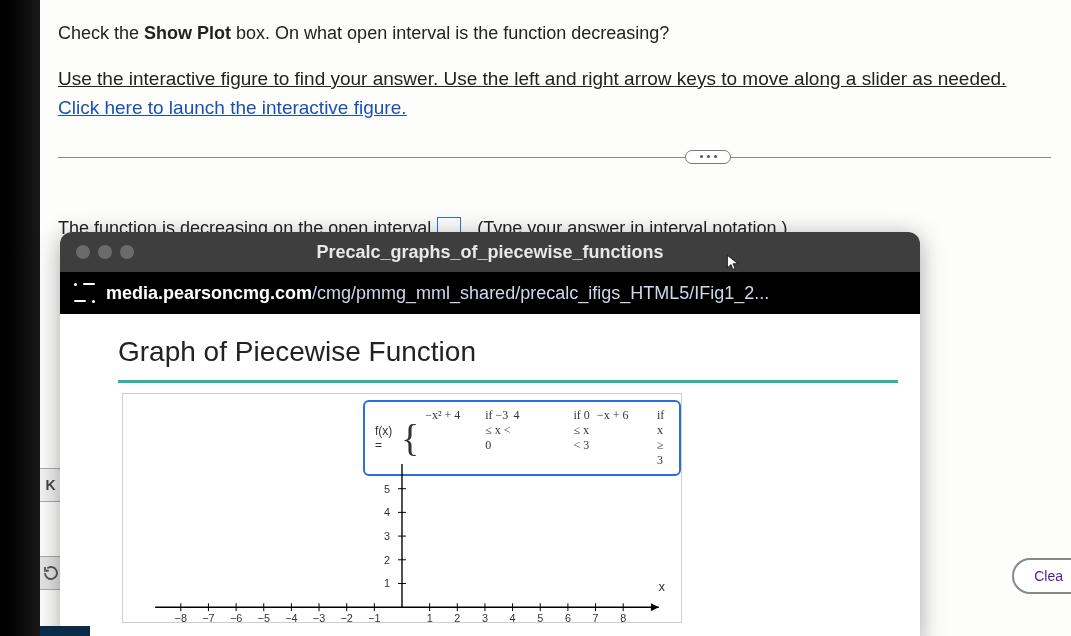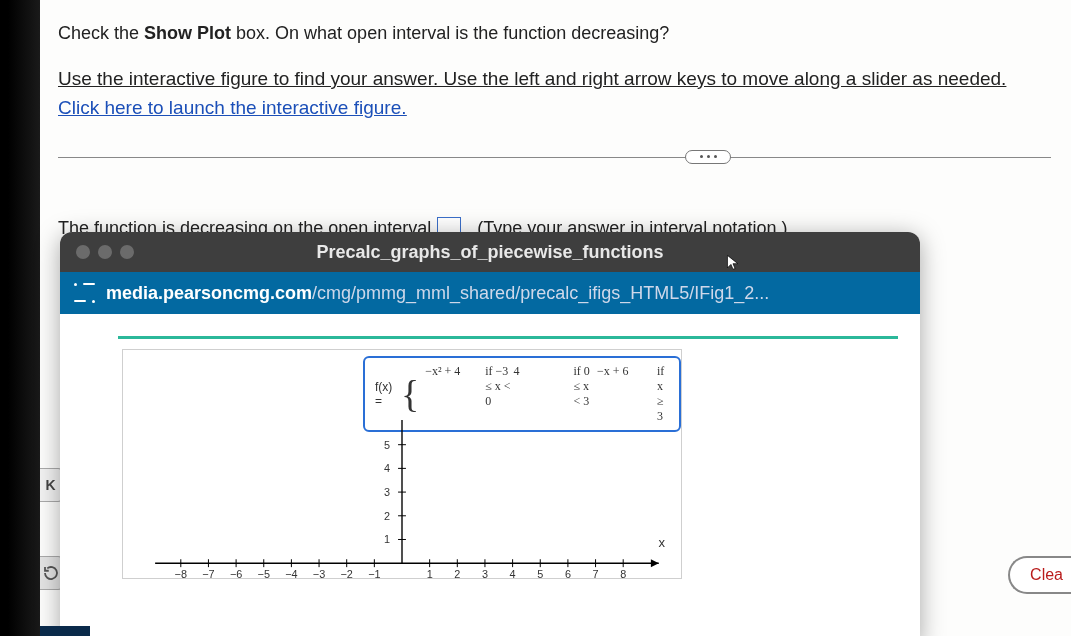--- a/index.html
+++ b/index.html
@@ -123,21 +123,21 @@
   }
   .cursor {
     position: absolute;
     left: 666px;
     top: 22px;
     width: 14px;
     height: 18px;
     pointer-events: none;
   }
   .addrbar {
-    background: #0369a1;
+    background: #000000;
     height: 42px;
     display: flex;
     align-items: center;
     padding: 0 14px;
     gap: 12px;
     color: #fff;
     font-size: 18px;
     font-weight: 600;
   }
   .site-icon {
@@ -231,22 +231,22 @@
   .refresh-icon svg { width:18px;height:18px; }
   .clear-btn {
     position: absolute;
     right: 0;
     bottom: 42px;
     background: #fff;
     border: 2px solid #888;
     border-right: none;
     border-radius: 22px 0 0 22px;
     padding: 8px 8px 8px 20px;
-    font-size: 16px;
-    color: #b91c1c;
+    font-size: 14px;
+    color: #4c1d95;
     margin-top: 45px;
   }
   .btm-black {
     position: absolute;
     left: 40px;
     bottom: 0;
     height: 10px;
     width: 50px;
     background: #0a2a4a;
   }
@@ -309,20 +309,21 @@
       <div class="srow">
           <div class="sline"></div>
           <div class="scircle"></div>
         </div>
     </div>
     <div>
       <span>media.pearsoncmg.com</span><span class="addr-dim">/cmg/pmmg_mml_shared/precalc_ifigs_HTML5/IFig1_2...</span>
     </div>
   </div>
   <div class="page">
+    <h2>Graph of Piecewise Function</h2>
     <div class="green-rule"></div>
 
     <div class="plot-area">
       <div class="fx-box">
         <span style="font-family:Liberation Sans, sans-serif;">f(x) =</span>
         <span class="brace">{</span>
         <div class="fx-rows">
           <div class="fx-row">
               <span class="expr">−x² + 4</span>
               <span>if −3 ≤ x &lt; 0</span>

